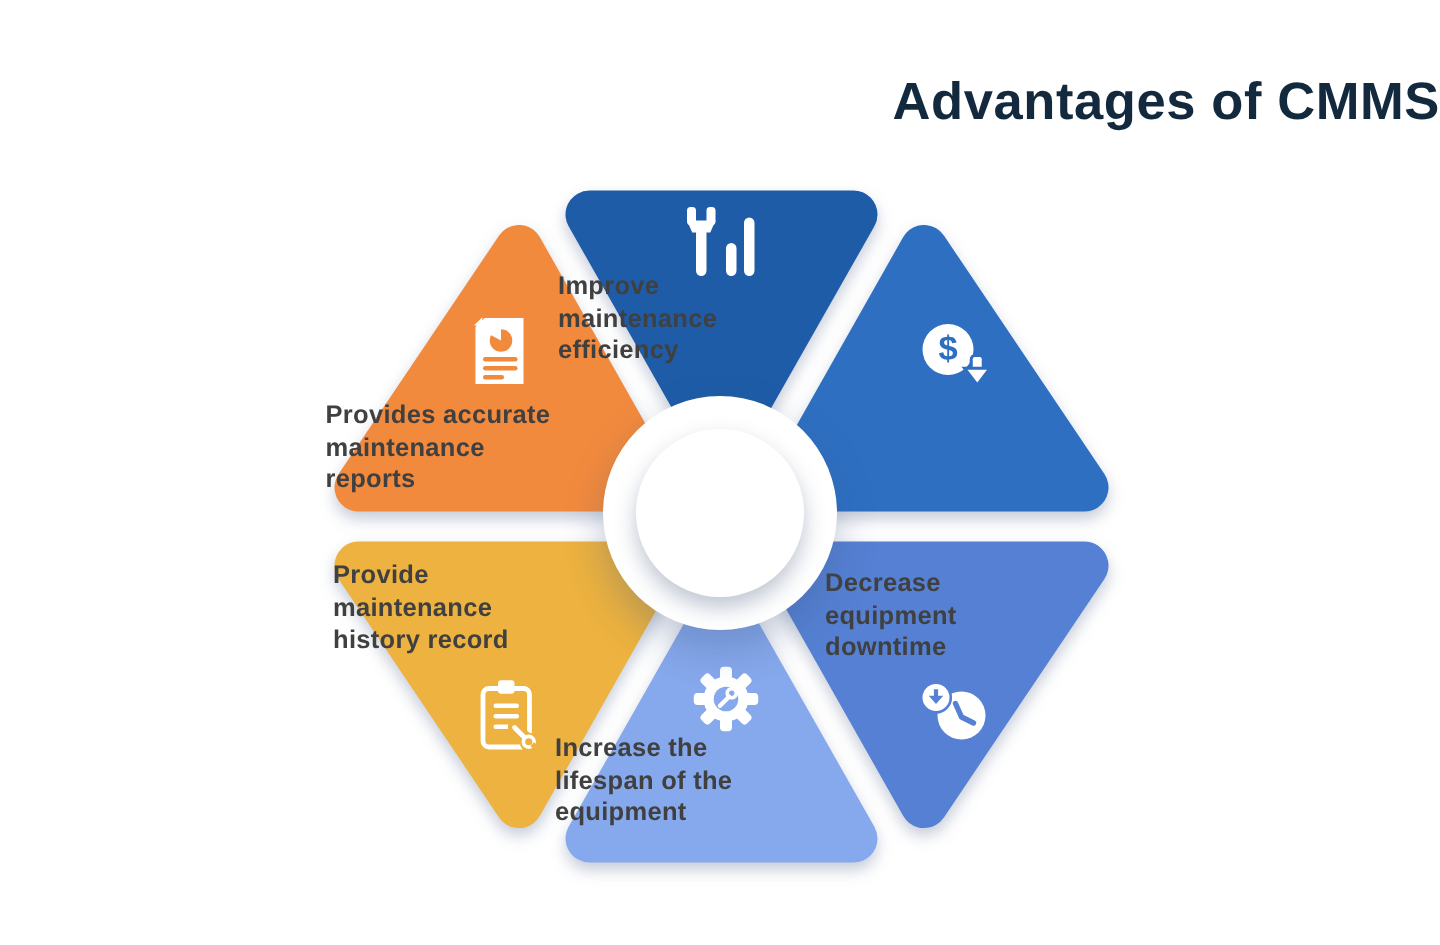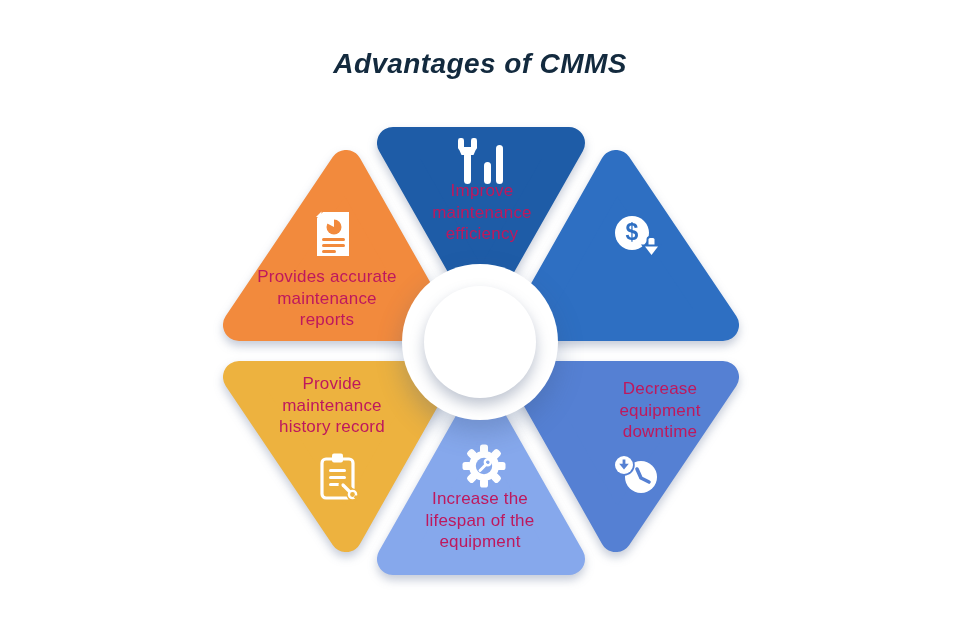--- a/index.html
+++ b/index.html
@@ -1,24 +1,24 @@
 <!DOCTYPE html>
 <html><head>
 <meta charset="utf-8">
 <style>
   html,body{margin:0;padding:0;background:#fff;}
   .stage{position:relative;width:960px;height:630px;background:#ffffff;overflow:hidden;
          font-family:"Liberation Sans",sans-serif;}
-  .title{position:absolute;top:48px;left:0;width:100%;text-align:center;margin:0;
-         font-size:28px;font-weight:800;letter-spacing:.4px;color:#132a3e;font-style:italic;}
+  .title{position:absolute;top:48px;left:0;width:100%;text-align:right;margin:0;
+         font-size:35px;font-weight:800;letter-spacing:.4px;color:#132a3e;}
   #diagram{position:absolute;left:0;top:0;width:960px;height:630px;}
   #tri-layer path{filter:drop-shadow(0 5px 5px rgba(45,70,115,.28));}
-  .seg-label{position:absolute;transform:translate(-50%,-50%);width:220px;text-align:center;
-             white-space:pre-line;color:#be185d;font-size:17px;line-height:21.5px;
-             font-weight:400;letter-spacing:.2px;}
+  .seg-label{position:absolute;transform:translate(-50%,-50%);width:220px;
+             white-space:pre-line;color:#404040;font-size:17px;line-height:21.5px;
+             font-weight:700;letter-spacing:.2px;}
   .lbl-0{left:482px;top:212px;} .lbl-1{left:637px;top:292px;} .lbl-2{left:660px;top:410px;}
   .lbl-3{left:480px;top:520px;} .lbl-4{left:332px;top:405px;} .lbl-5{left:327px;top:298px;}
   .circle-outer{position:absolute;left:402px;top:264px;width:156px;height:156px;border-radius:50%;
                 background:#ffffff;box-shadow:0 12px 26px rgba(60,85,130,.30);}
   .circle-inner{position:absolute;left:22px;top:22px;width:112px;height:112px;border-radius:50%;
                 background:#ffffff;box-shadow:0 7px 14px rgba(95,110,140,.40);}
   .logo{position:absolute;right:16px;bottom:14px;display:flex;align-items:flex-end;}
   .logo-text{font-style:italic;font-weight:bold;font-size:25px;letter-spacing:-.5px;line-height:1;}
   .logo-lines{margin-right:3px;margin-bottom:1px;}
 </style>

